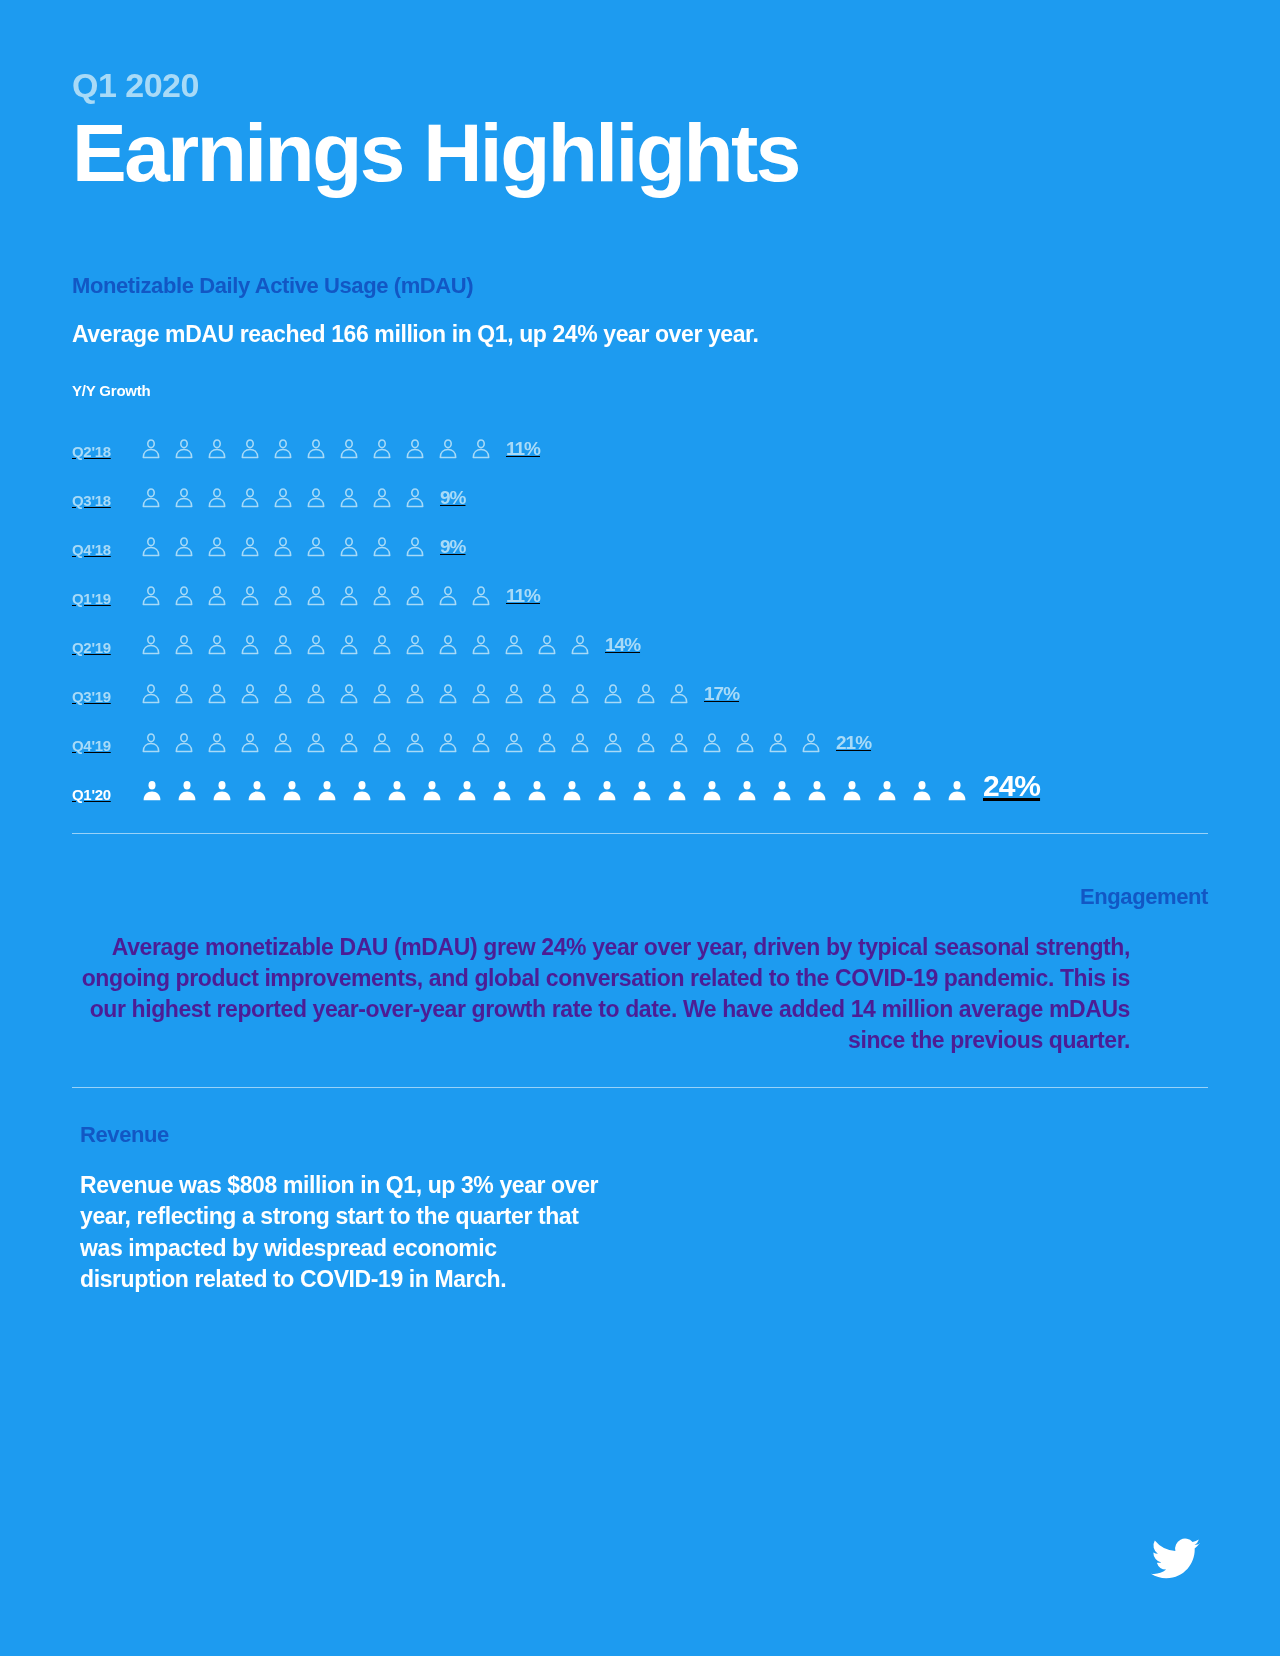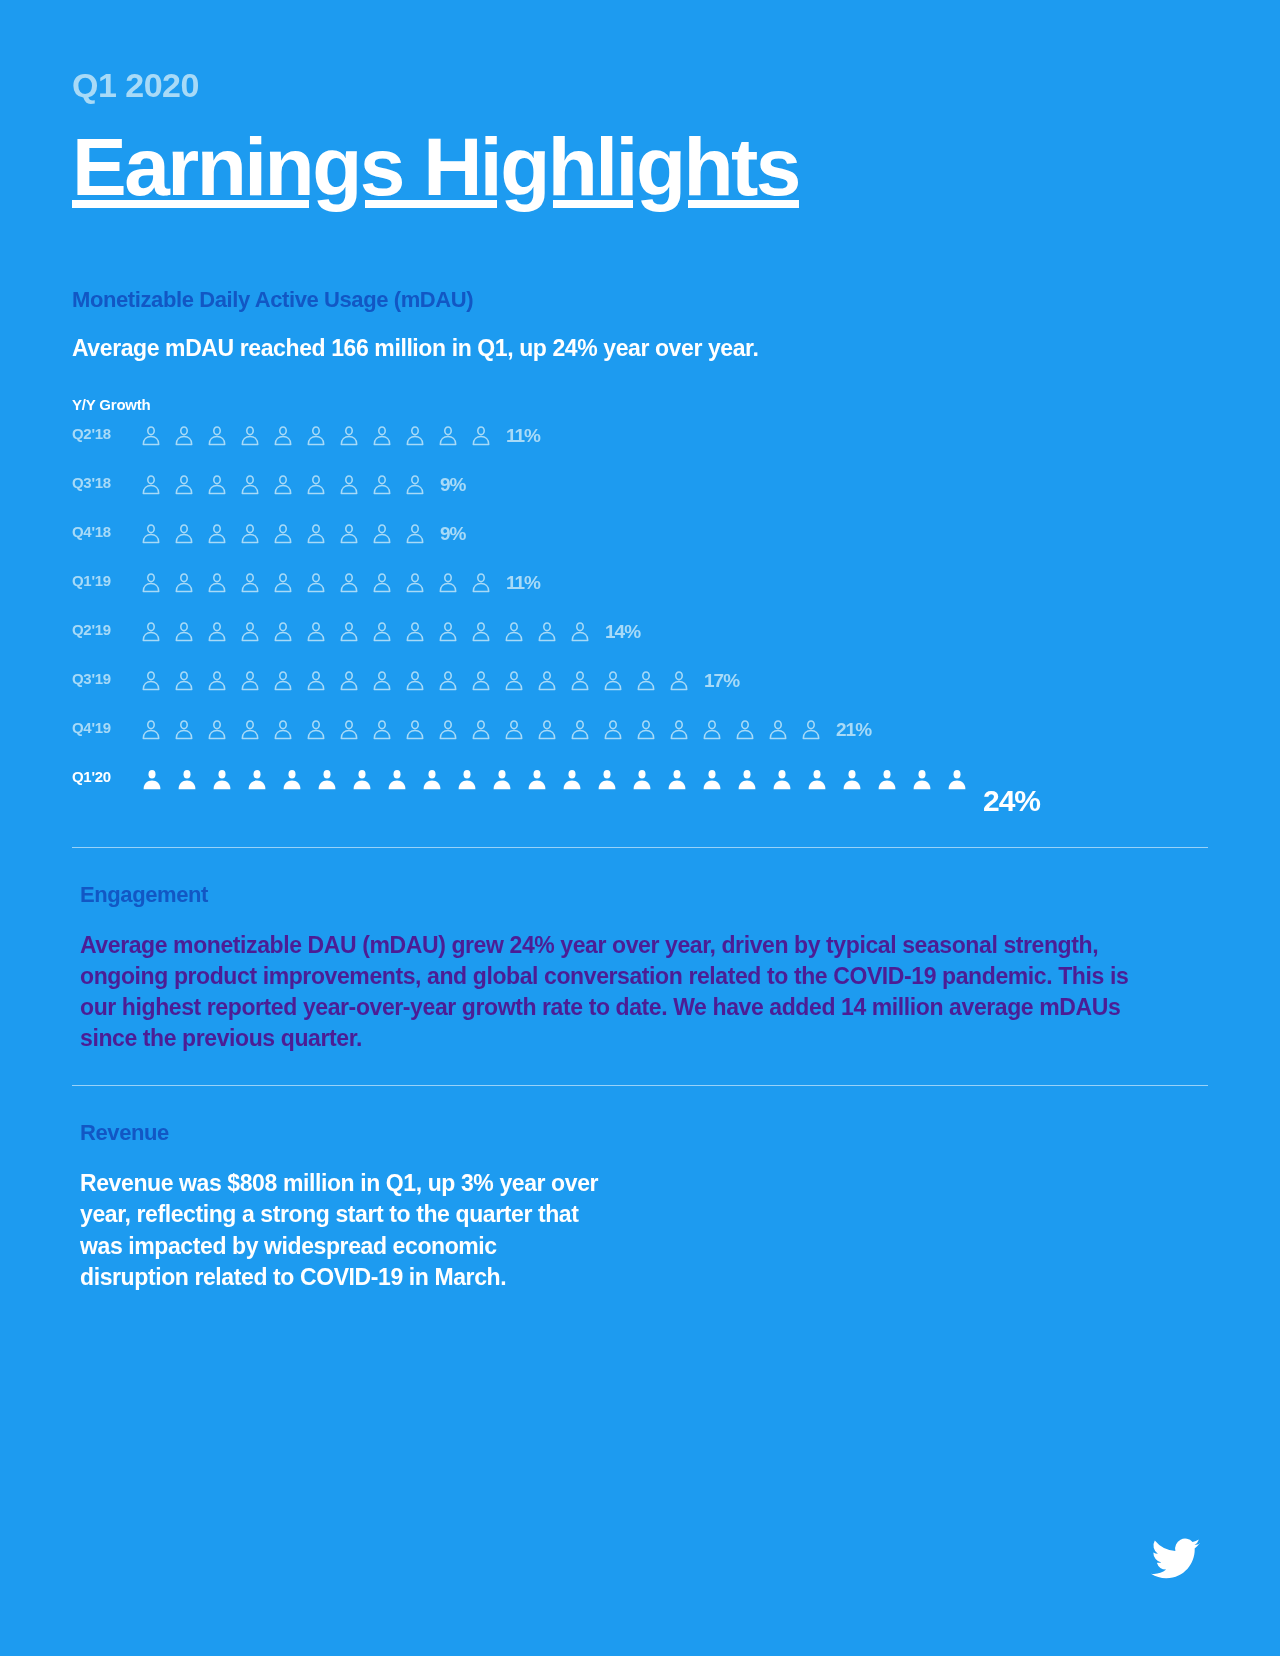--- a/index.html
+++ b/index.html
@@ -23,22 +23,21 @@
     font-weight:bold;
     letter-spacing:-0.5px;
     padding-top:66px;
   }
   .main-title {
     color:#ffffff;
     font-size:82px;
     font-weight:bold;
     letter-spacing:-2.5px;
     line-height:1.02;
-    margin-top:20px;
-    text-decoration:underline;
+    margin-top:6px;
   }
 
   
   .sec-head {
     color:#1257c4;
     font-size:22px;
     font-weight:bold;
     letter-spacing:-0.4px;
   }
   .mdau-head { margin-top:78px; }
@@ -55,22 +54,23 @@
   .chart-legend {
     color:#ffffff;
     font-size:15px;
     font-weight:bold;
     letter-spacing:-0.2px;
     margin-bottom:12px;
     margin-top:28px;
   }
   .row {
     display:flex;
-    align-items:flex-start;
+    align-items:flex-end;
     height:49px;
+    text-decoration:underline;
   }
   .row-label {
     width:60px;
     flex:0 0 60px;
     font-size:15px;
     font-weight:bold;
     letter-spacing:-0.3px;
     color:#a8daf7;
     text-align:left;
   }
@@ -93,21 +93,21 @@
   .row.highlight .row-value { color:#ffffff; font-size:30px;margin-top:16px; }
 
   
   .divider {
     height:1px;
     background:rgba(255,255,255,0.55);
     margin:30px 0 0 0;
   }
 
   
-  .engagement { padding-left:8px; margin-top:34px; }
+  .engagement { padding-left:8px; margin-top:50px;text-align:right; }
   .engagement .body {
     color:#4c1d95;
     font-size:23px;
     font-weight:bold;
     line-height:1.36;
     letter-spacing:-0.4px;
     margin-top:22px;
     max-width:1050px;
   }
 

